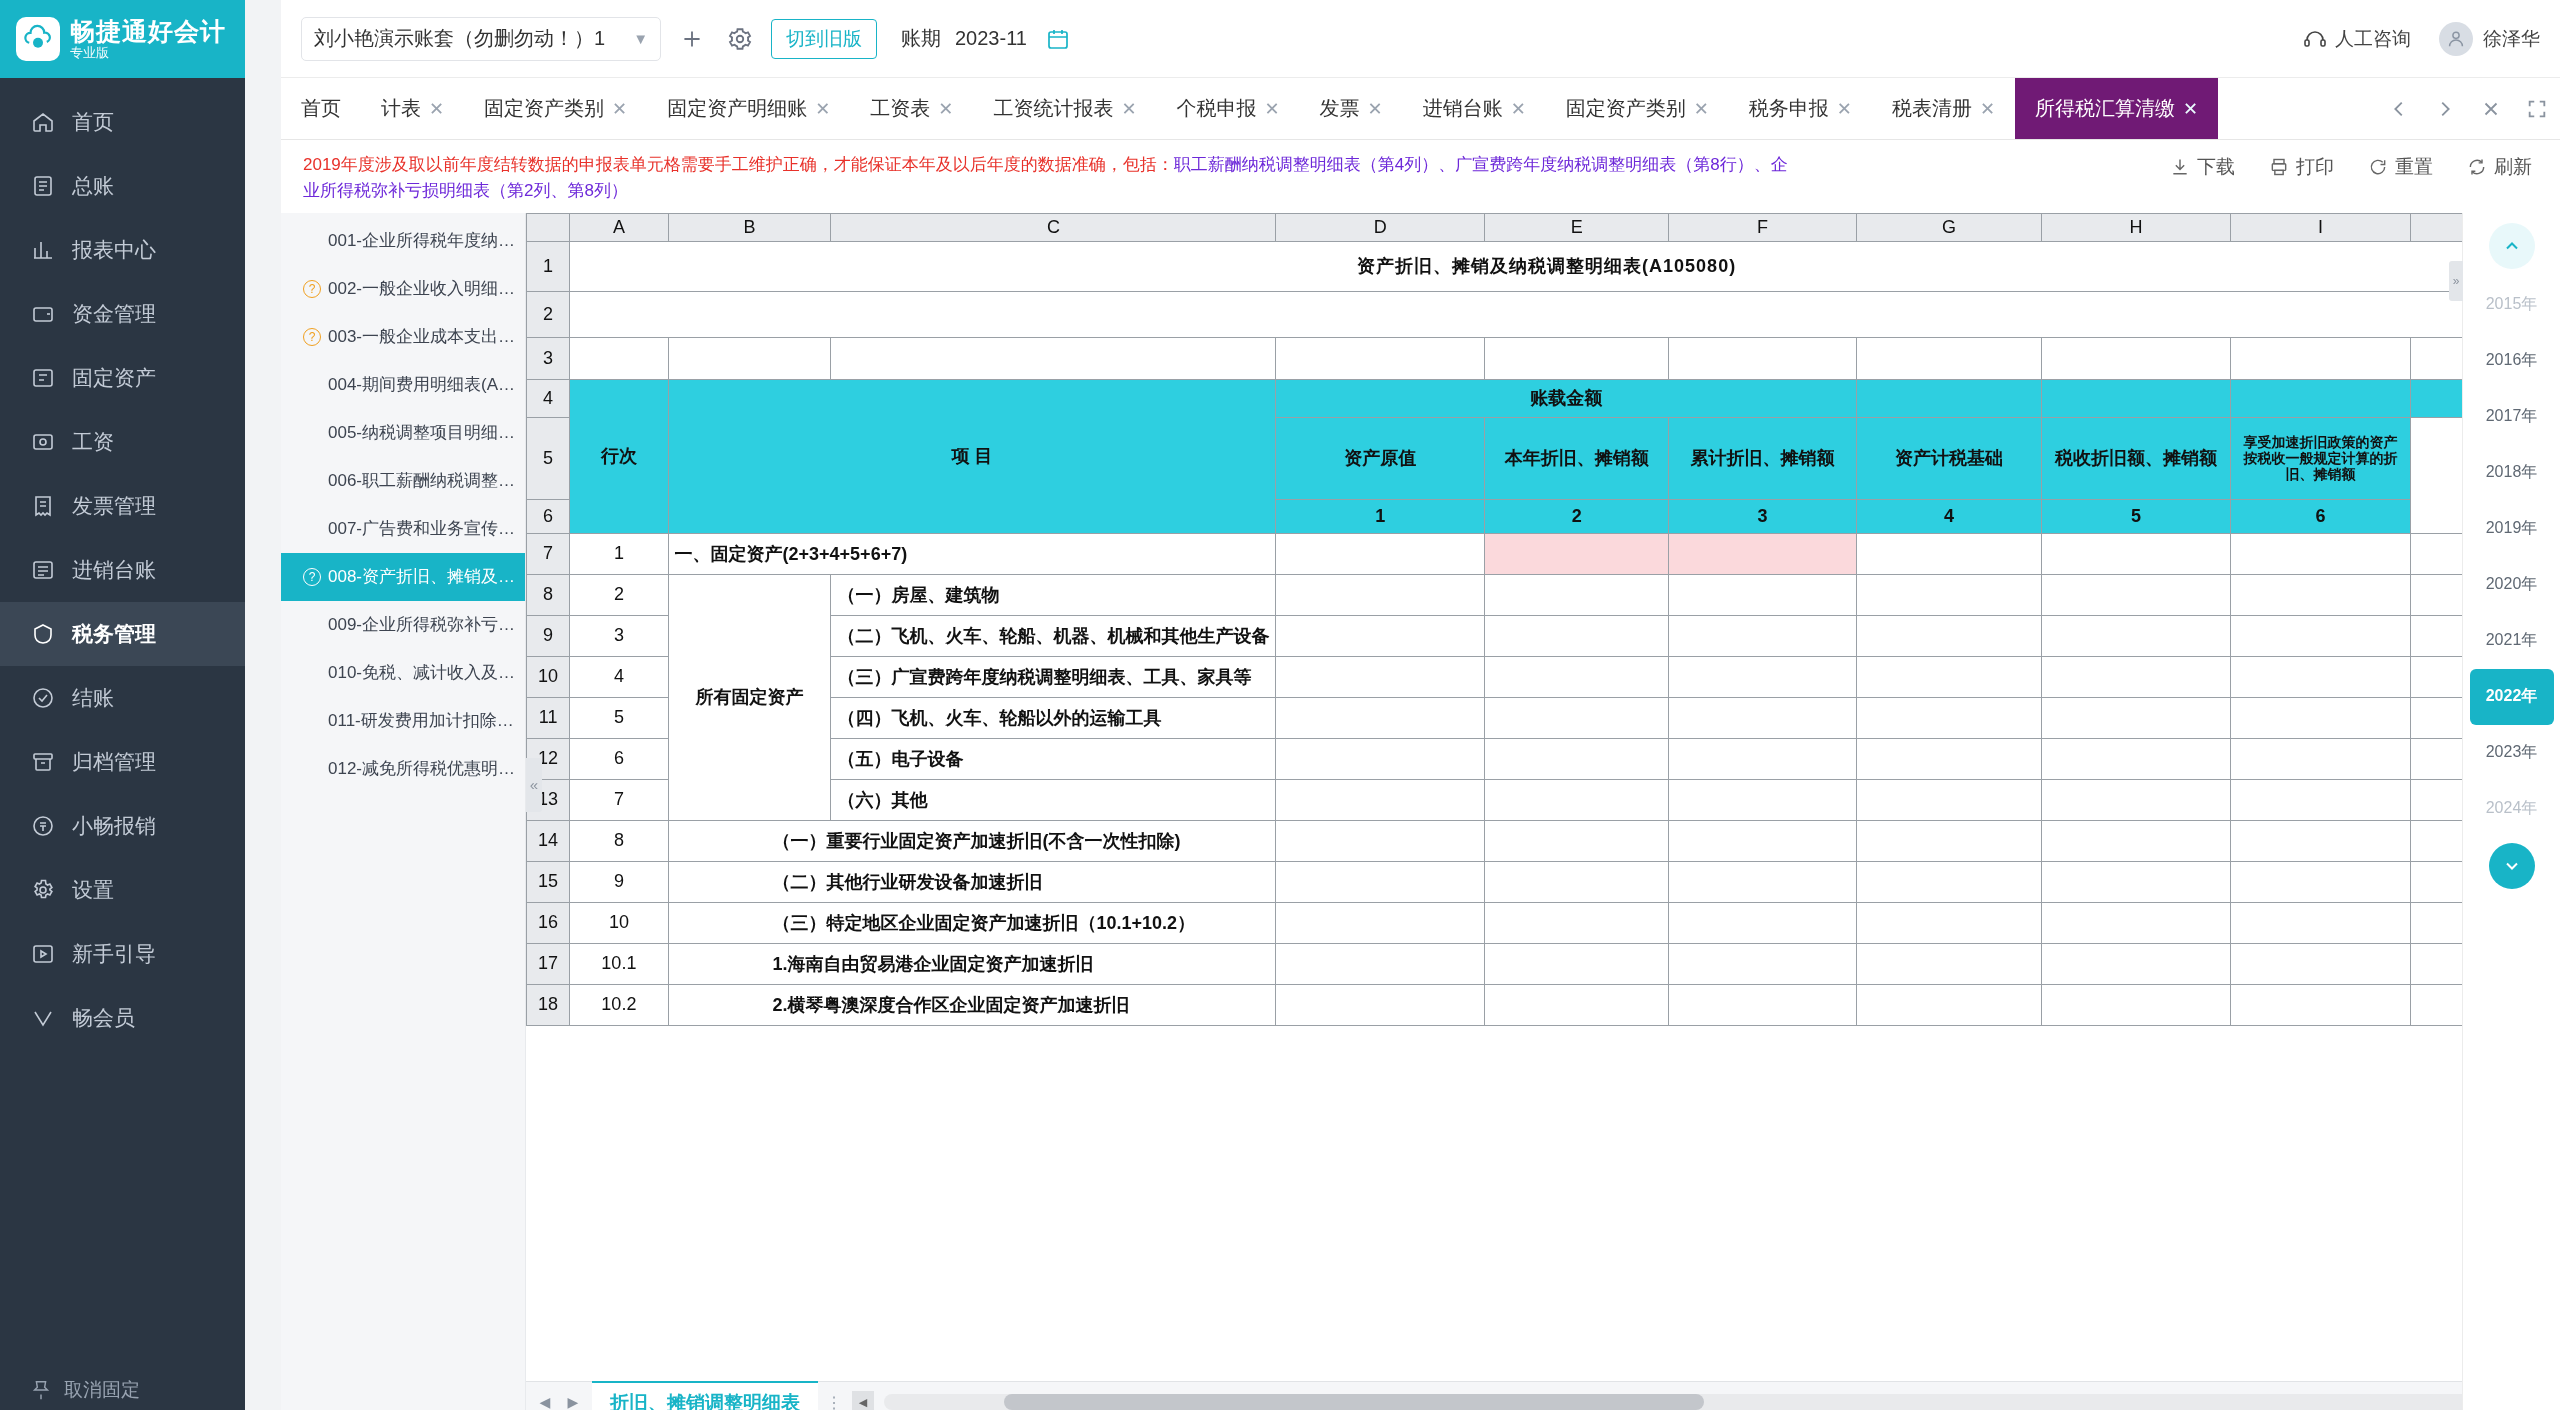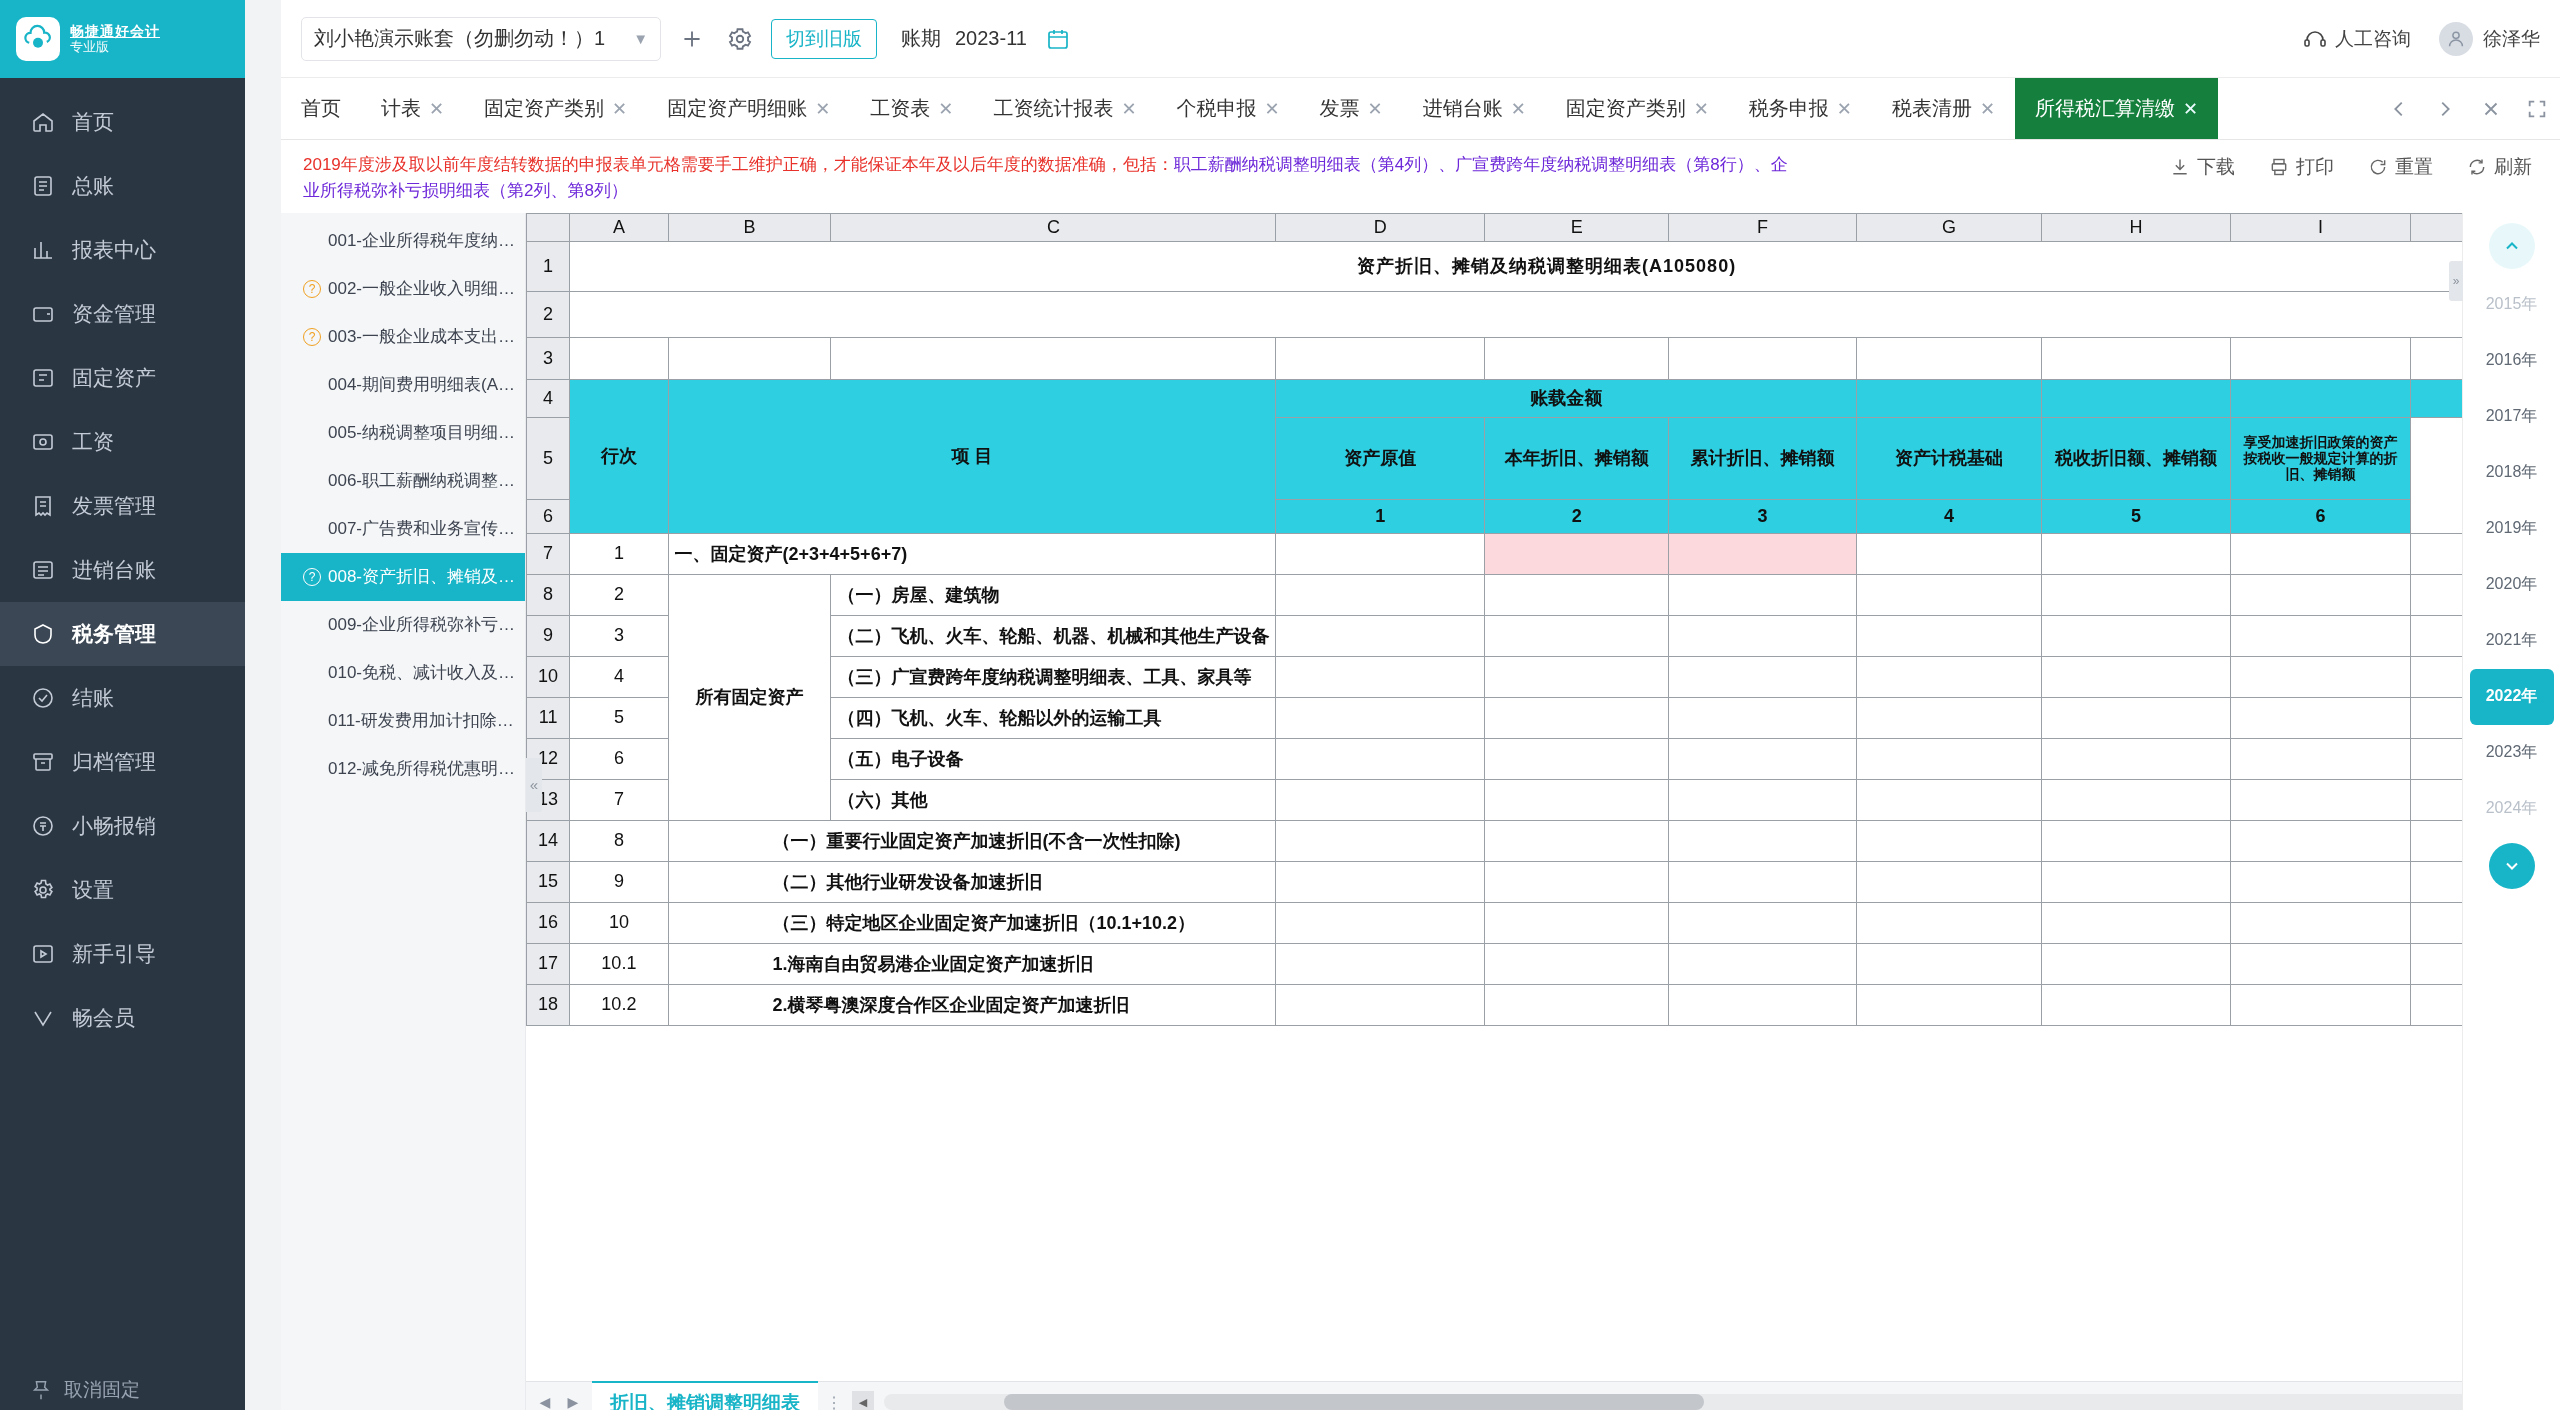--- a/index.html
+++ b/index.html
@@ -22,21 +22,21 @@
   .brand {
     height: 78px; background: #18b4c7;
     display: flex; align-items: center; padding-left: 16px; gap: 10px;
   }
   .brand-logo {
     width: 44px; height: 44px; border-radius: 10px;
     background: #ffffff; display: flex; align-items: center; justify-content: center;
   }
   .brand-logo svg { width: 30px; height: 30px; }
   .brand-text { color: #fff; line-height: 1.15; }
-  .brand-title { font-size: 14px; font-weight: 700; letter-spacing: 1px; text-decoration: underline; }
+  .brand-title { font-size: 25px; font-weight: 700; letter-spacing: 1px; }
   .brand-sub { font-size: 13px; opacity: .95; }
 
   .nav { padding-top: 12px; }
   .nav-item {
     display: flex; align-items: center; gap: 16px;
     height: 64px; padding-left: 30px;
     font-size: 21px; color: #c3cbd6; cursor: pointer;
   }
   .nav-item .ico { width: 26px; height: 26px; display: inline-flex; align-items: center; justify-content: center; }
   .nav-item .ico svg { width: 24px; height: 24px; stroke: #c3cbd6; fill: none; stroke-width: 1.6; }
@@ -93,21 +93,21 @@
   .tabbar {
     height: 62px; background: #ffffff; border-bottom: 1px solid #e6e6e6;
     display: flex; align-items: stretch; position: relative;
   }
   .tabs { display: flex; align-items: stretch; overflow: hidden; flex: 1 1 auto; }
   .tab {
     display: flex; align-items: center; gap: 8px;
     padding: 0 20px; font-size: 20px; color: #333; cursor: pointer; white-space: nowrap;
   }
   .tab .x { color: #9aa3af; font-size: 18px; }
-  .tab.active { background: #15803d; color: #ffffff; font-weight: 500; }
+  .tab.active { background: #701a75; color: #ffffff; font-weight: 500; }
   .tab.active .x { color: #eafcff; }
   .tabctrls { display: flex; align-items: center; }
   .tabctrl {
     width: 46px; height: 62px; display: flex; align-items: center; justify-content: center;
     color: #8a939f; cursor: pointer; font-size: 20px;
   }
   .tabctrl svg { width: 22px; height: 22px; stroke: #8a939f; fill: none; stroke-width: 2; }
 
   
   .notice {

